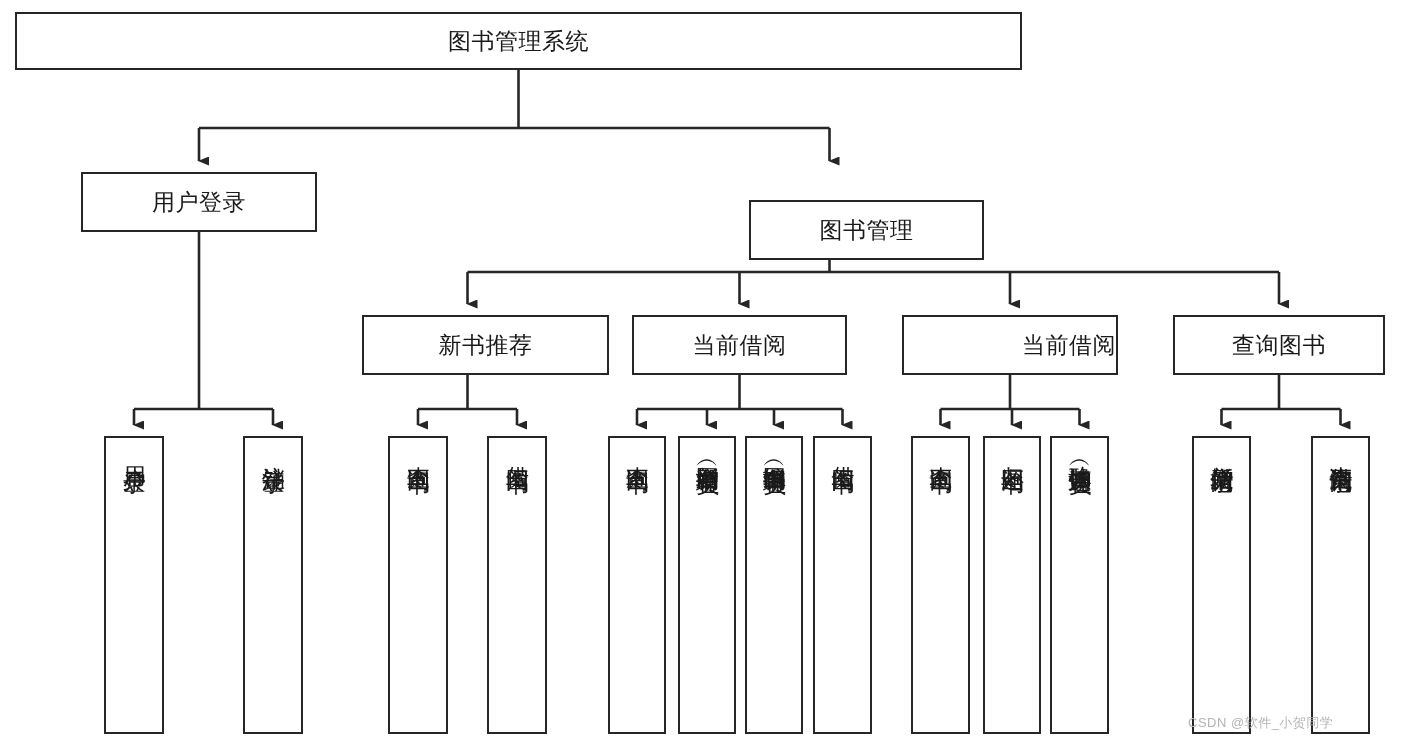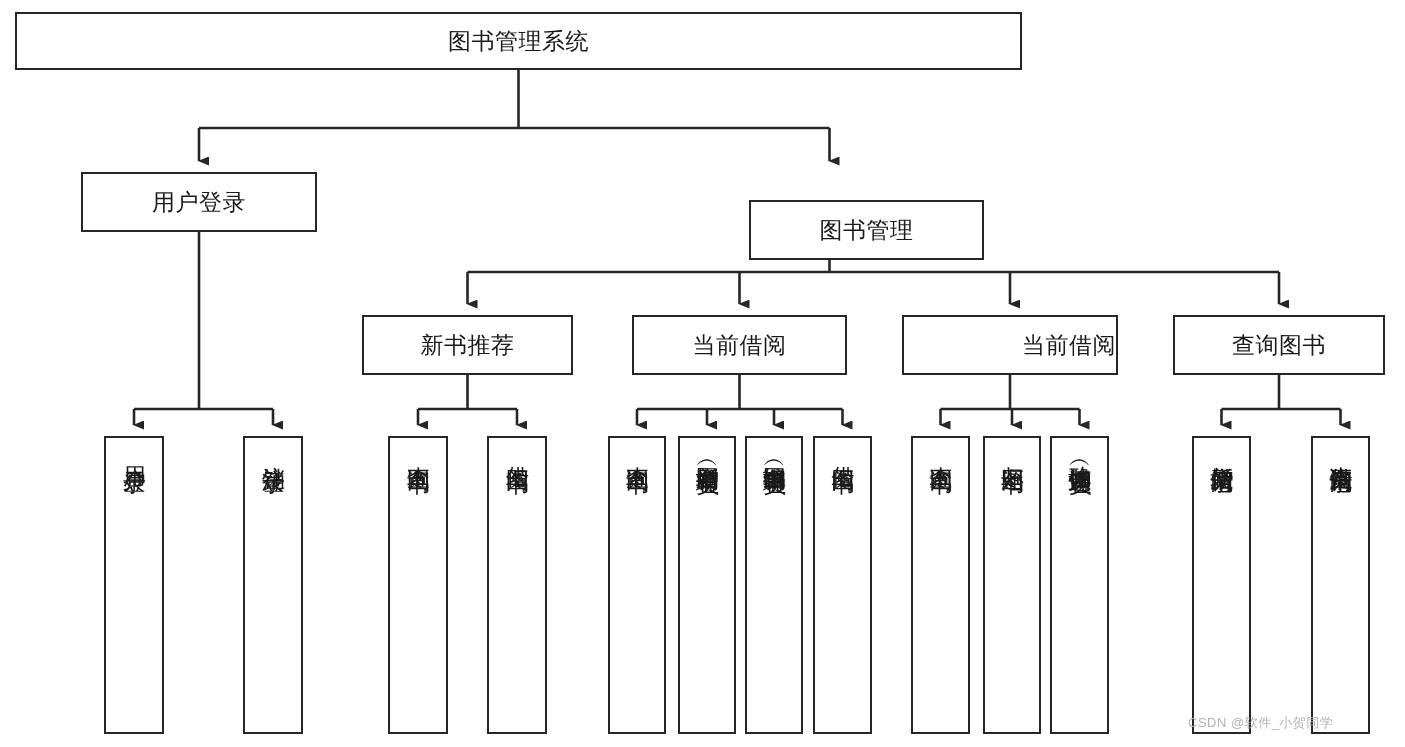--- a/index.html
+++ b/index.html
@@ -122,21 +122,21 @@
   <div id="nodes-layer">
       <div class="node h-node" style="left: 15px; top: 12px; width: 1007px; height: 58px; justify-content: center;">
         <span class="node-label">图书管理系统</span>
       </div>
       <div class="node h-node" style="left: 81px; top: 172px; width: 236px; height: 60px;">
         <span class="node-label">用户登录</span>
       </div>
       <div class="node h-node" style="left: 749px; top: 172px; width: 235px; height: 60px; margin-top: 28px;">
         <span class="node-label">图书管理</span>
       </div>
-      <div class="node h-node" style="left: 362px; top: 315px; width: 211px; height: 60px;">
+      <div class="node h-node" style="left: 362px; top: 315px; width: 247px; height: 60px;">
         <span class="node-label">新书推荐</span>
       </div>
       <div class="node h-node" style="left: 632px; top: 315px; width: 215px; height: 60px;">
         <span class="node-label">当前借阅</span>
       </div>
       <div class="node h-node" style="left: 902px; top: 315px; width: 216px; height: 60px; justify-content: flex-end;">
         <span class="node-label">当前借阅</span>
       </div>
       <div class="node h-node" style="left: 1173px; top: 315px; width: 212px; height: 60px;">
         <span class="node-label">查询图书</span>

